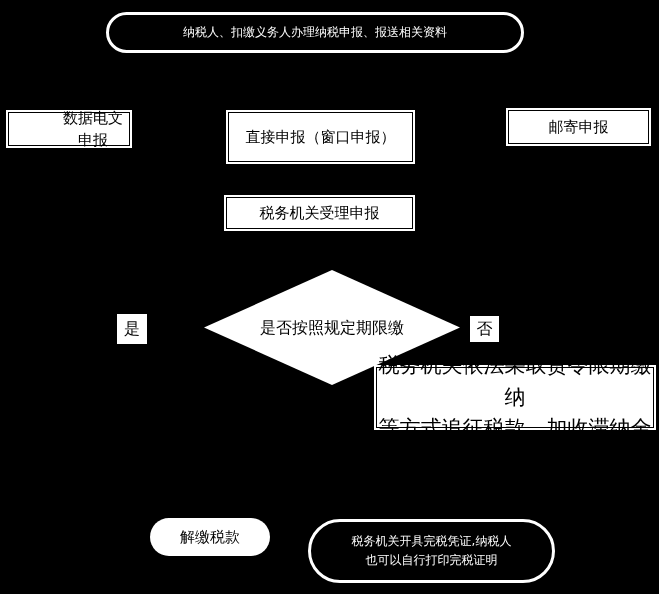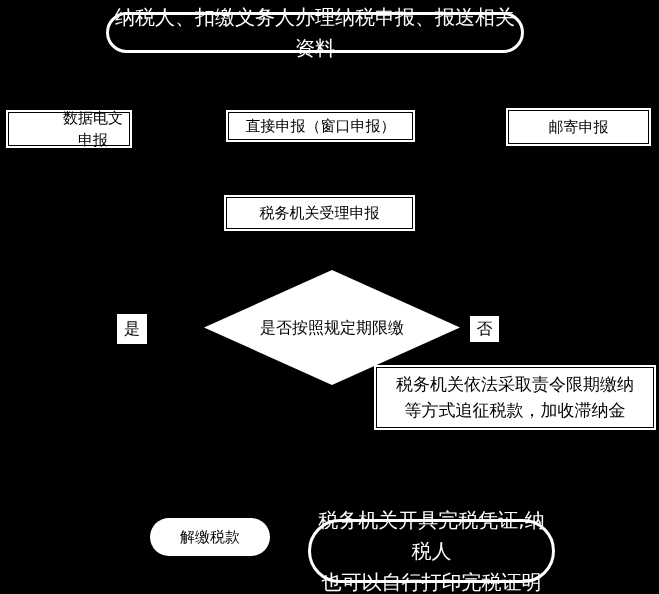--- a/index.html
+++ b/index.html
@@ -27,21 +27,21 @@
     border: 1px solid #000000;
     box-shadow: 0 0 0 2px #ffffff;
     font-size: 15px;
     line-height: 1.5;
   }
   
   .stadium-dark {
     background: #000000;
     color: #ffffff;
     border: 3px solid #ffffff;
-    font-size: 20px;
+    font-size: 12px;
     line-height: 1.55;
   }
   
   .stadium-light {
     background: #ffffff;
     color: #000000;
     font-size: 15px;
   }
   .diamond-wrap { position: absolute; }
   .diamond-shape {
@@ -67,27 +67,27 @@
     background: #ffffff;
     color: #000000;
     display: flex;
     align-items: center;
     justify-content: center;
     font-size: 16px;
   }
   
   #start-node     { left: 106px; top: 12px;  width: 418px; height: 41px; border-radius: 22px; }
   #method-electronic { left: 8px;   top: 112px; width: 122px; height: 34px; padding-left: 48px; }
-  #method-direct     { left: 228px; top: 112px; width: 185px; height: 28px; }
+  #method-direct     { left: 228px; top: 112px; width: 185px; height: 50px; }
   #method-mail       { left: 508px; top: 110px; width: 141px; height: 34px; }
   #accept-node    { left: 226px; top: 197px; width: 187px; height: 32px; }
   #decision-node  { left: 204px; top: 270px; width: 256px; height: 115px; }
   #yes-label      { left: 117px; top: 314px; width: 30px;  height: 30px; }
   #no-label       { left: 470px; top: 316px; width: 29px;  height: 26px; }
-  #enforce-node   { left: 376px; top: 367px; width: 278px; height: 61px; font-size: 17px; }
+  #enforce-node   { left: 376px; top: 367px; width: 278px; height: 61px; font-size: 21px; }
   #treasury-node  { left: 150px; top: 518px; width: 120px; height: 38px; border-radius: 19px; }
   #cert-node      { left: 308px; top: 519px; width: 247px; height: 64px; border-radius: 32px; }
 </style>
 </head>
 <body>
 
 <div class="stage">
 
   <div id="start-node" class="node stadium-dark">
     <span>纳税人、扣缴义务人办理纳税申报、报送相关资料</span>

